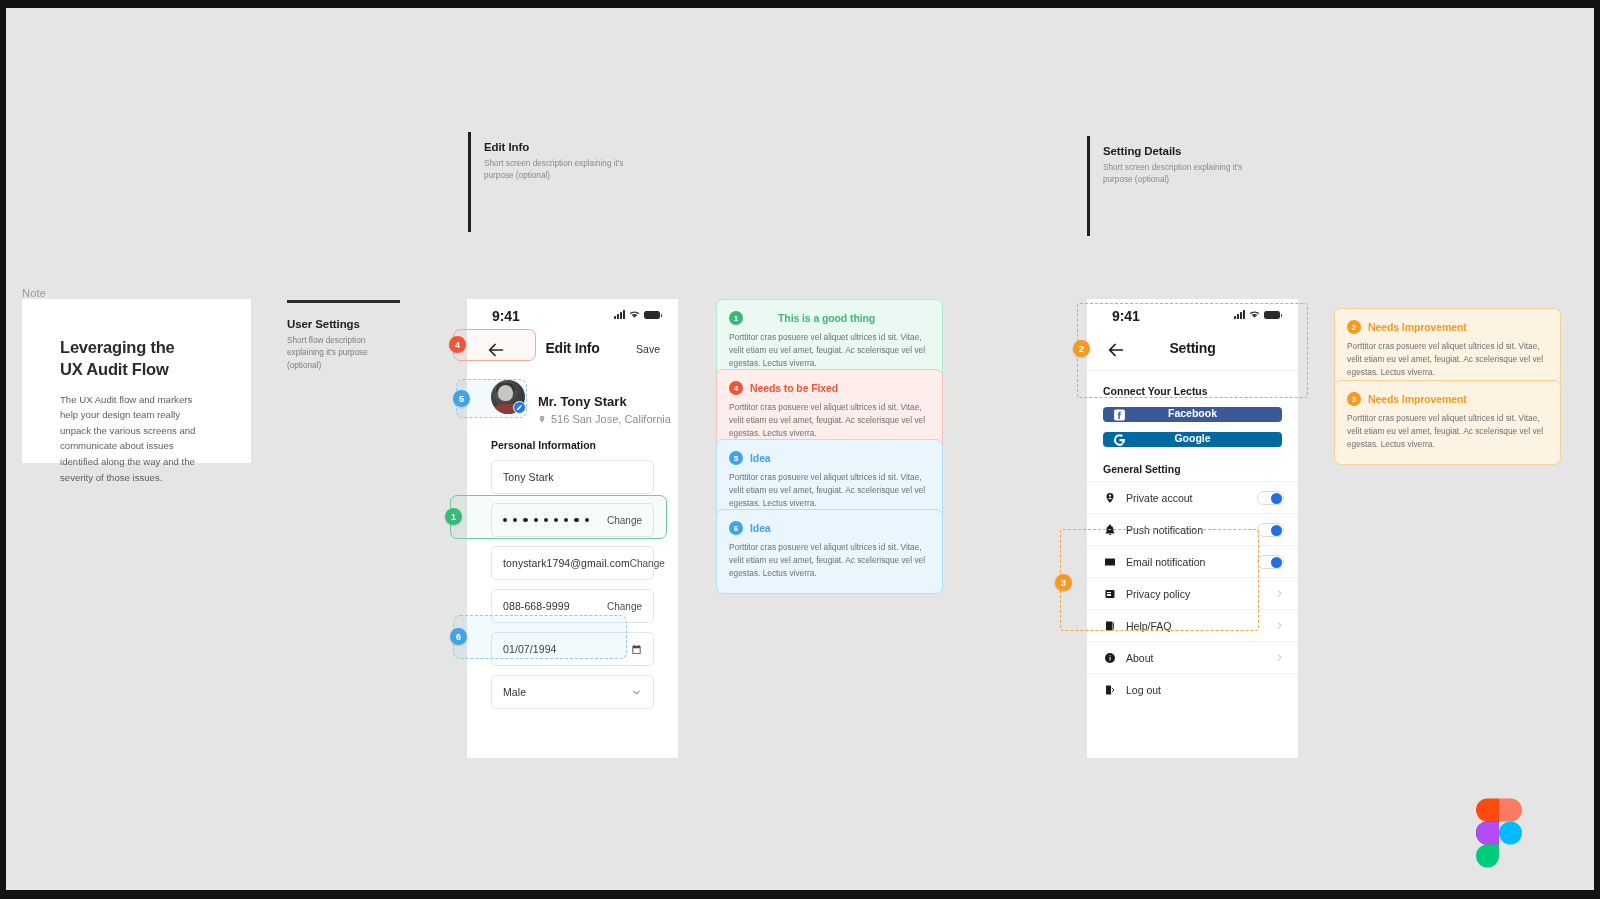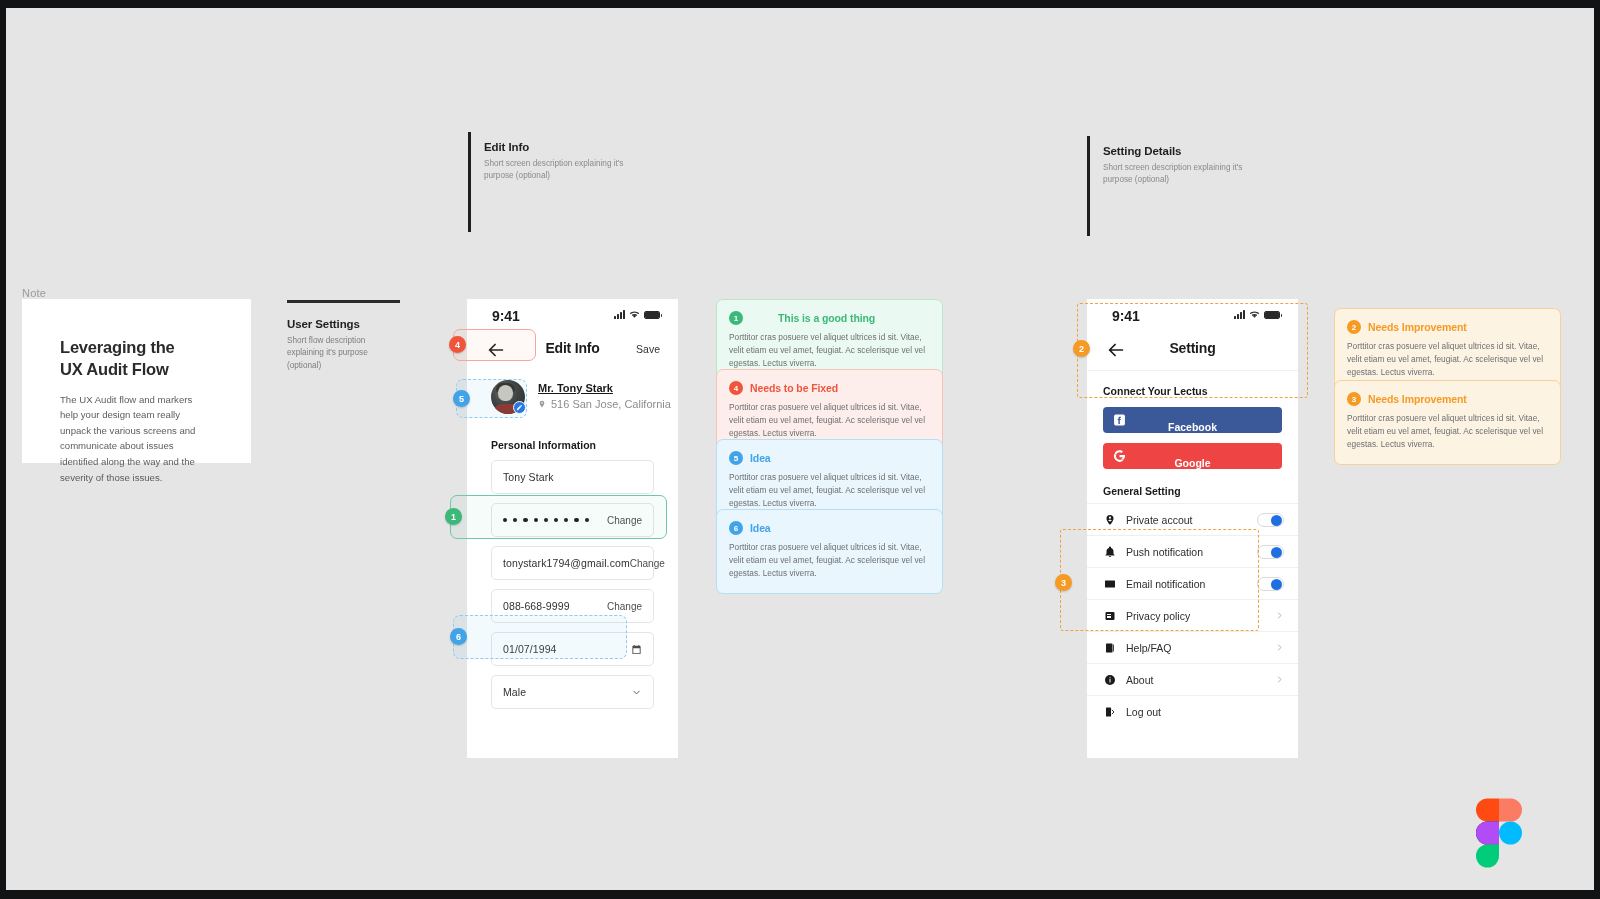--- a/index.html
+++ b/index.html
@@ -131,21 +131,21 @@
     position: absolute; left: 3px; bottom: -4px; width: 28px; height: 14px;
     border-radius: 8px 8px 0 0; background: #8d2a22;
   }
   .avatar-badge {
     position: absolute; right: -1px; bottom: 0px;
     width: 13px; height: 13px; border-radius: 50%;
     background: #1f6fe0; border: 1.5px solid #fff;
     display: flex; align-items: center; justify-content: center;
   }
   .avatar-wrap { position: relative; width: 34px; height: 34px; }
-  .p-name { font-size: 11px; font-weight: bold; color: #1b1b1b; margin-top: 2px; text-decoration: underline; }
+  .p-name { font-size: 13px; font-weight: bold; color: #1b1b1b; margin-top: 14px; }
   .p-loc { display: flex; align-items: center; gap: 5px; margin-top: 4px; }
   .p-loc span { font-size: 11px; color: #8d8d8d; }
 
   .section-title {
     font-size: 10.5px; font-weight: bold; color: #1b1b1b;
     padding: 12px 0 0 24px;
   }
 
   .field {
     margin: 9px 24px 0 24px; height: 30px;
@@ -202,31 +202,31 @@
   .c-blue   { background: #e9f6fd; border: 1px solid #b4dff5; }
   .c-blue .abadge { background: #41a4e8; }
   .c-blue .atitle { color: #41a4e8; }
   .c-orange { background: #fdf3e3; border: 1px solid #f6d29a; }
   .c-orange .abadge { background: #f59a23; }
   .c-orange .atitle { color: #f59a23; }
 
   
   .soc-title { font-size: 10.5px; font-weight: bold; color: #1b1b1b; padding: 14px 0 0 16px; }
   .soc-btn {
-    margin: 10px 16px 0 16px; height: 26px; border-radius: 4px;
-    display: flex; align-items: flex-end; justify-content: center;
+    margin: 10px 16px 0 16px; height: 15px; border-radius: 4px;
+    display: flex; align-items: flex-start; justify-content: center;
     position: relative; color: #fff; font-size: 10.5px; font-weight: bold;
     cursor: pointer;
   }
   .soc-btn .sico {
     position: absolute; left: 10px; top: 50%; transform: translateY(-50%);
     width: 13px; height: 13px; display: flex; align-items: center; justify-content: center;
   }
   .fb { background: #3b5998; }
-  .gg { background: #ef4444; }
+  .gg { background: #0369a1; }
   .gsec-title { font-size: 10.5px; font-weight: bold; color: #1b1b1b; padding: 16px 0 6px 16px; }
   .srow {
     height: 32px; display: flex; align-items: center; gap: 10px;
     padding: 0 14px 0 16px; border-top: 1px solid #eeeff0; position: relative;
   }
   .srow .ric { width: 13px; height: 13px; flex: 0 0 auto; display:flex; align-items:center; justify-content:center; }
   .srow .rlabel { flex: 1; font-size: 10.5px; color: #2b2d2f; }
   .toggle {
     width: 27px; height: 14px; border-radius: 9px; background: #fff;
     border: 1px solid #d8dade; position: relative; cursor: pointer;

